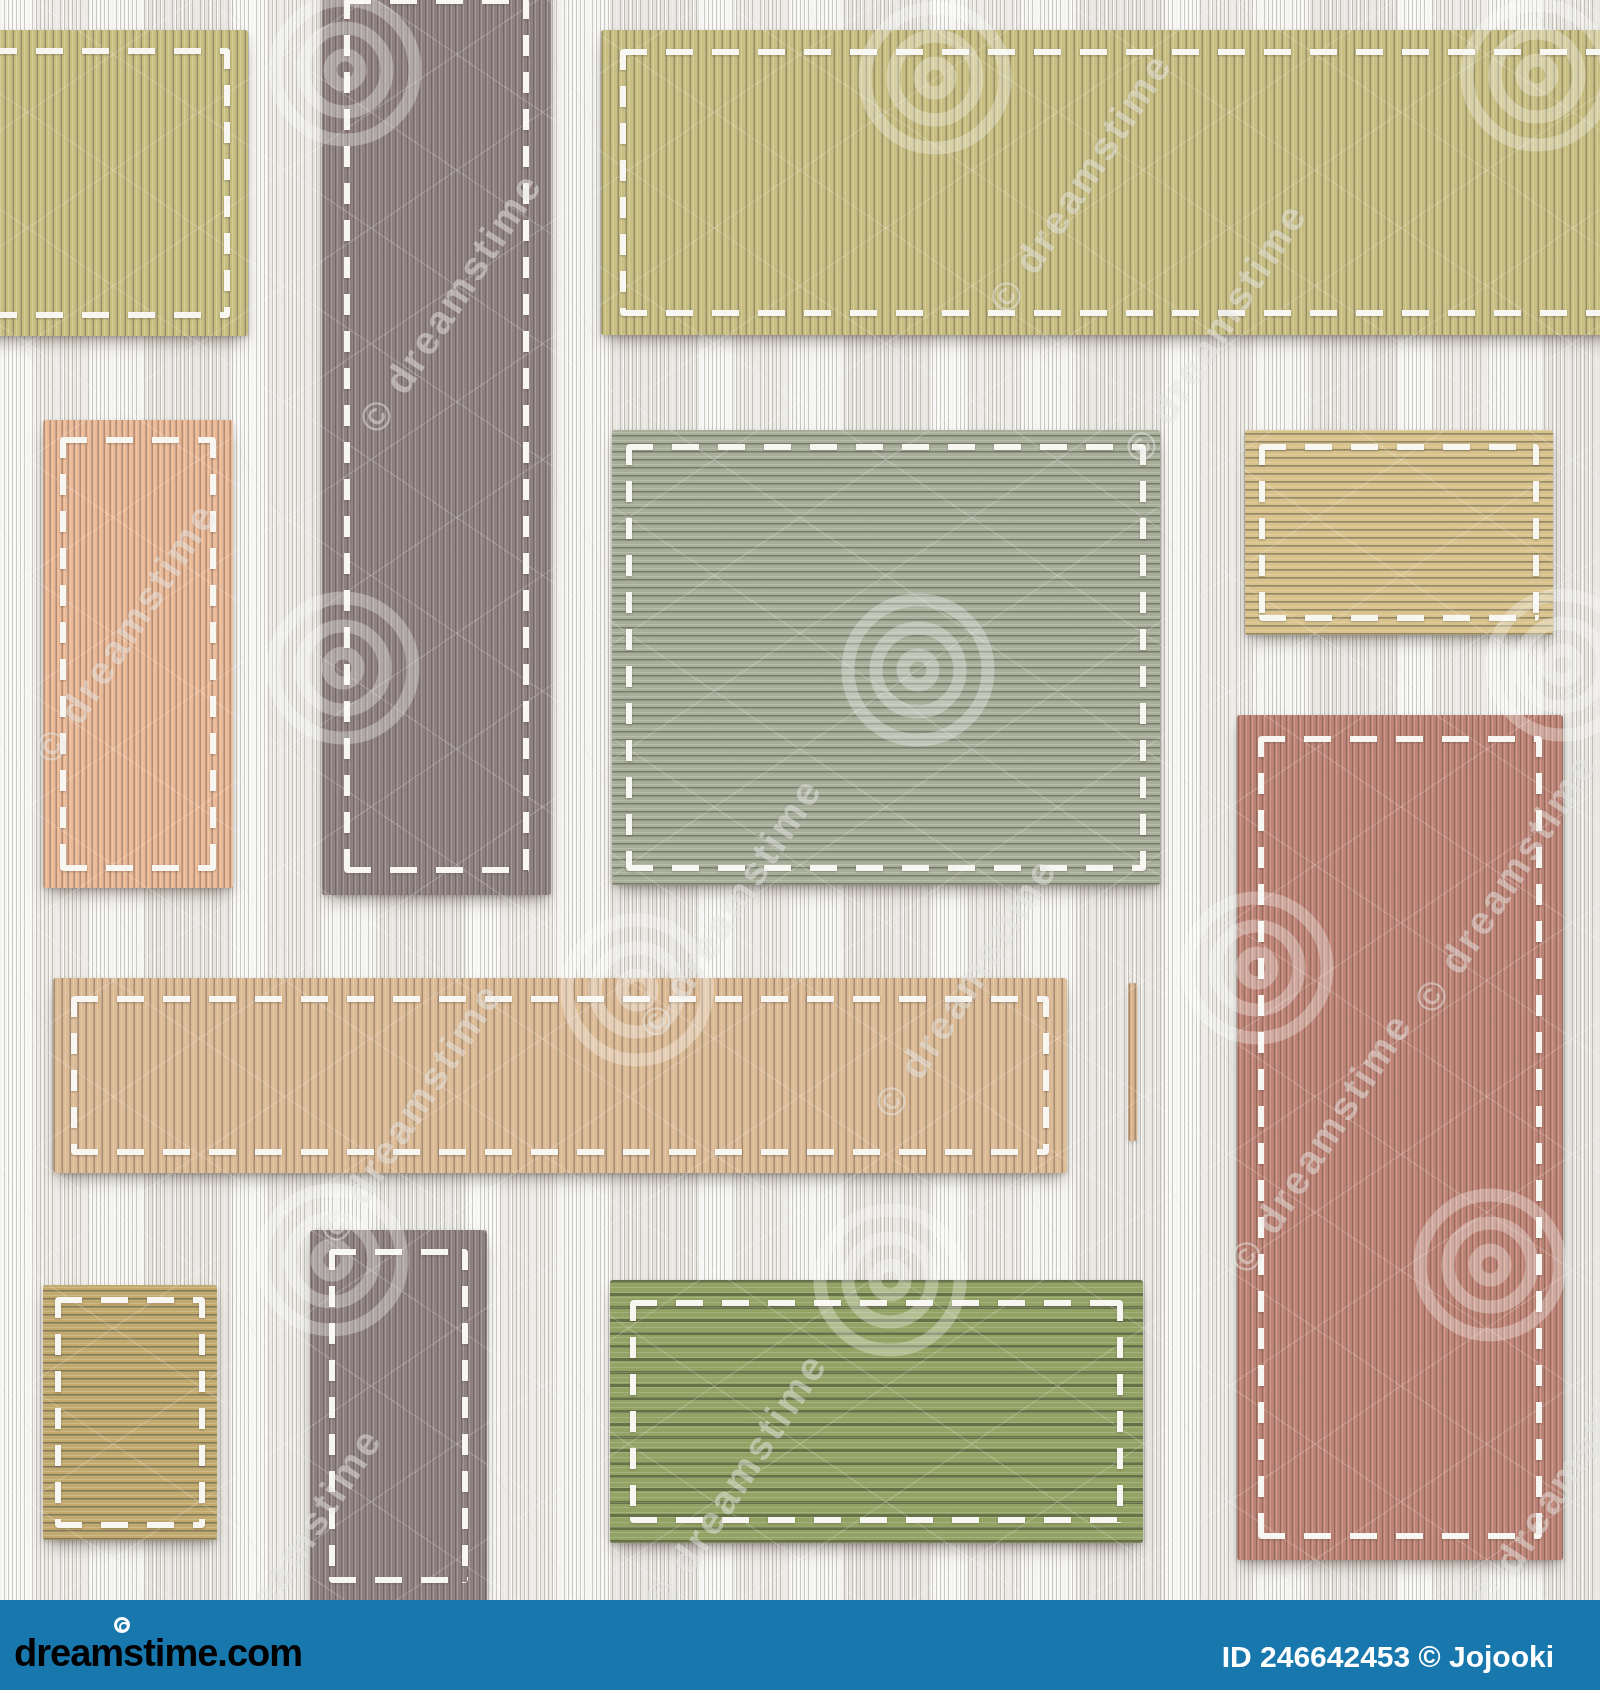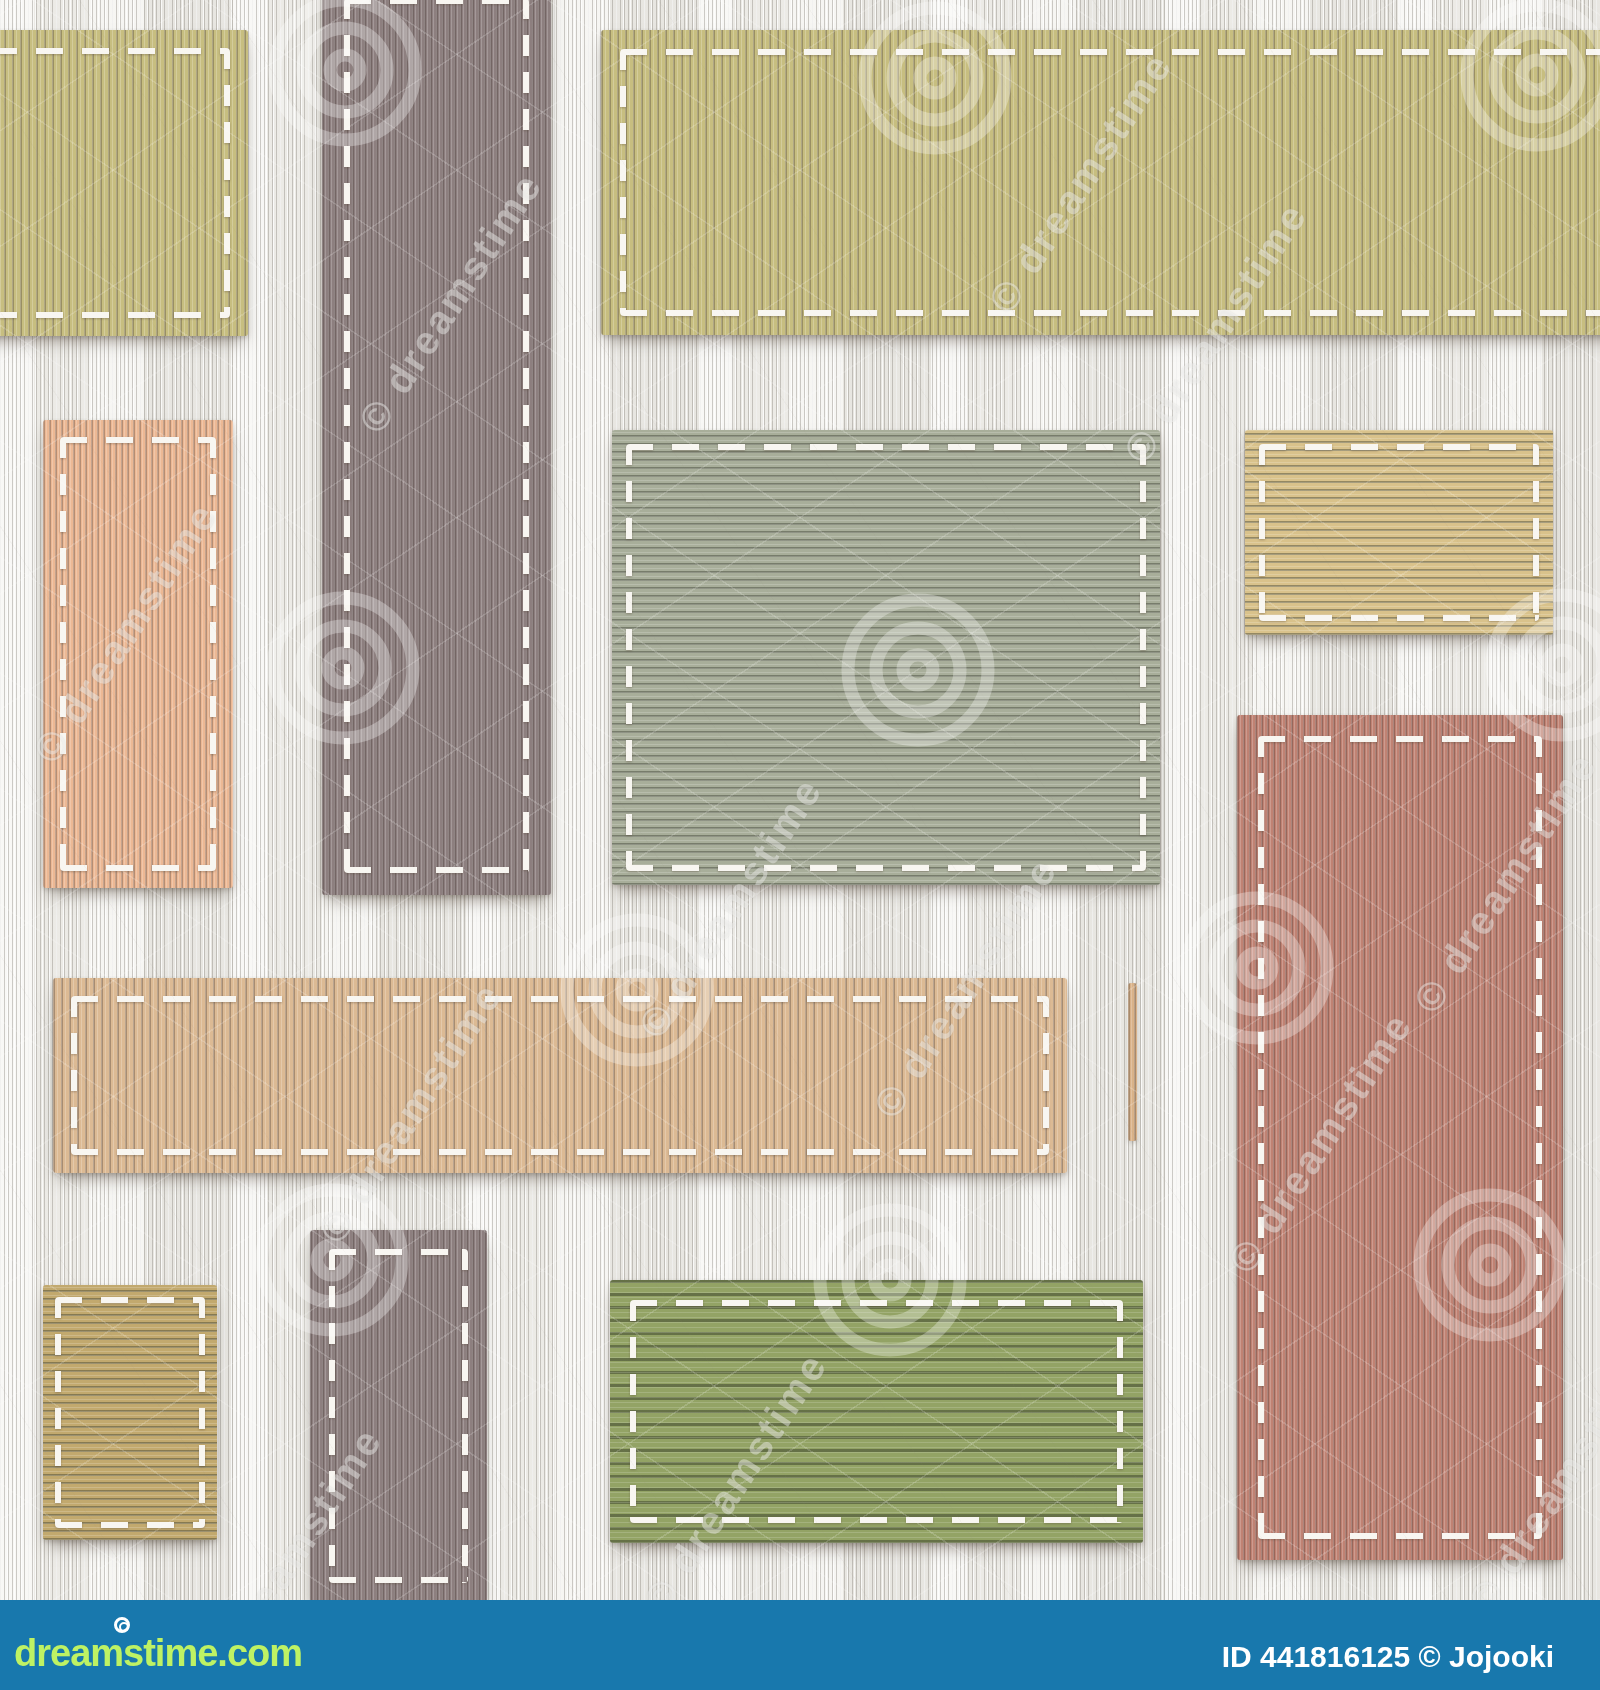--- a/index.html
+++ b/index.html
@@ -74,21 +74,21 @@
     position:absolute; white-space:nowrap;
     font-weight:bold; font-size:40px; letter-spacing:3px;
     color:rgba(255,255,255,0.40);
     text-shadow:0 0 2px rgba(130,125,115,0.18);
     transform:rotate(-57deg);
   }
 
   
   .bar { position:absolute; left:0; right:0; bottom:0; height:90px; background:#1878ad; }
   .logo { position:absolute; left:14px; top:34px; }
-  .logo-text { font-weight:bold; font-size:38px; line-height:1; color:#bef264; letter-spacing:-1px; }
+  .logo-text { font-weight:bold; font-size:38px; line-height:1; color:#000000; letter-spacing:-1px; }
   .logo-spiral { position:absolute; left:100px; top:-17px; width:16px; height:16px;
                  border:3px solid #ffffff; border-radius:50%; }
   .logo-spiral::after { content:""; position:absolute; left:2px; top:2px; width:6px; height:6px;
                  border:2px solid #ffffff; border-radius:50%; }
   .credit { position:absolute; right:46px; top:40px; font-weight:bold; font-size:30px; color:#ffffff; }
 </style>
 </head>
 <body>
 
 <div class="canvas">
@@ -223,15 +223,15 @@
           <div class="wm-text" style="left: 1410px; top: 1460px;">© dreamstime</div>
         </div>
     </div>
   </div>
 
   <div class="bar" style="background: rgb(24, 120, 173);">
     <div class="logo">
       <span class="logo-spiral"></span>
       <span class="logo-text">dreamstime.com</span>
     </div>
-    <div class="credit">ID 441816125 © Jojooki</div>
+    <div class="credit">ID 246642453 © Jojooki</div>
   </div>
 </div>
 
 </body></html>

